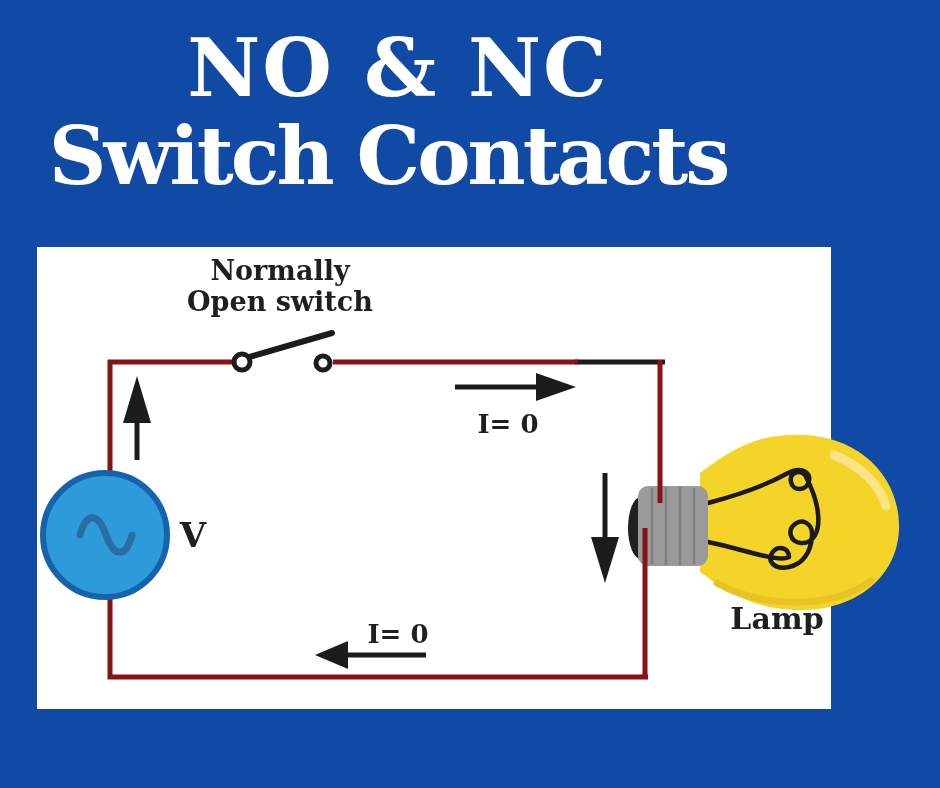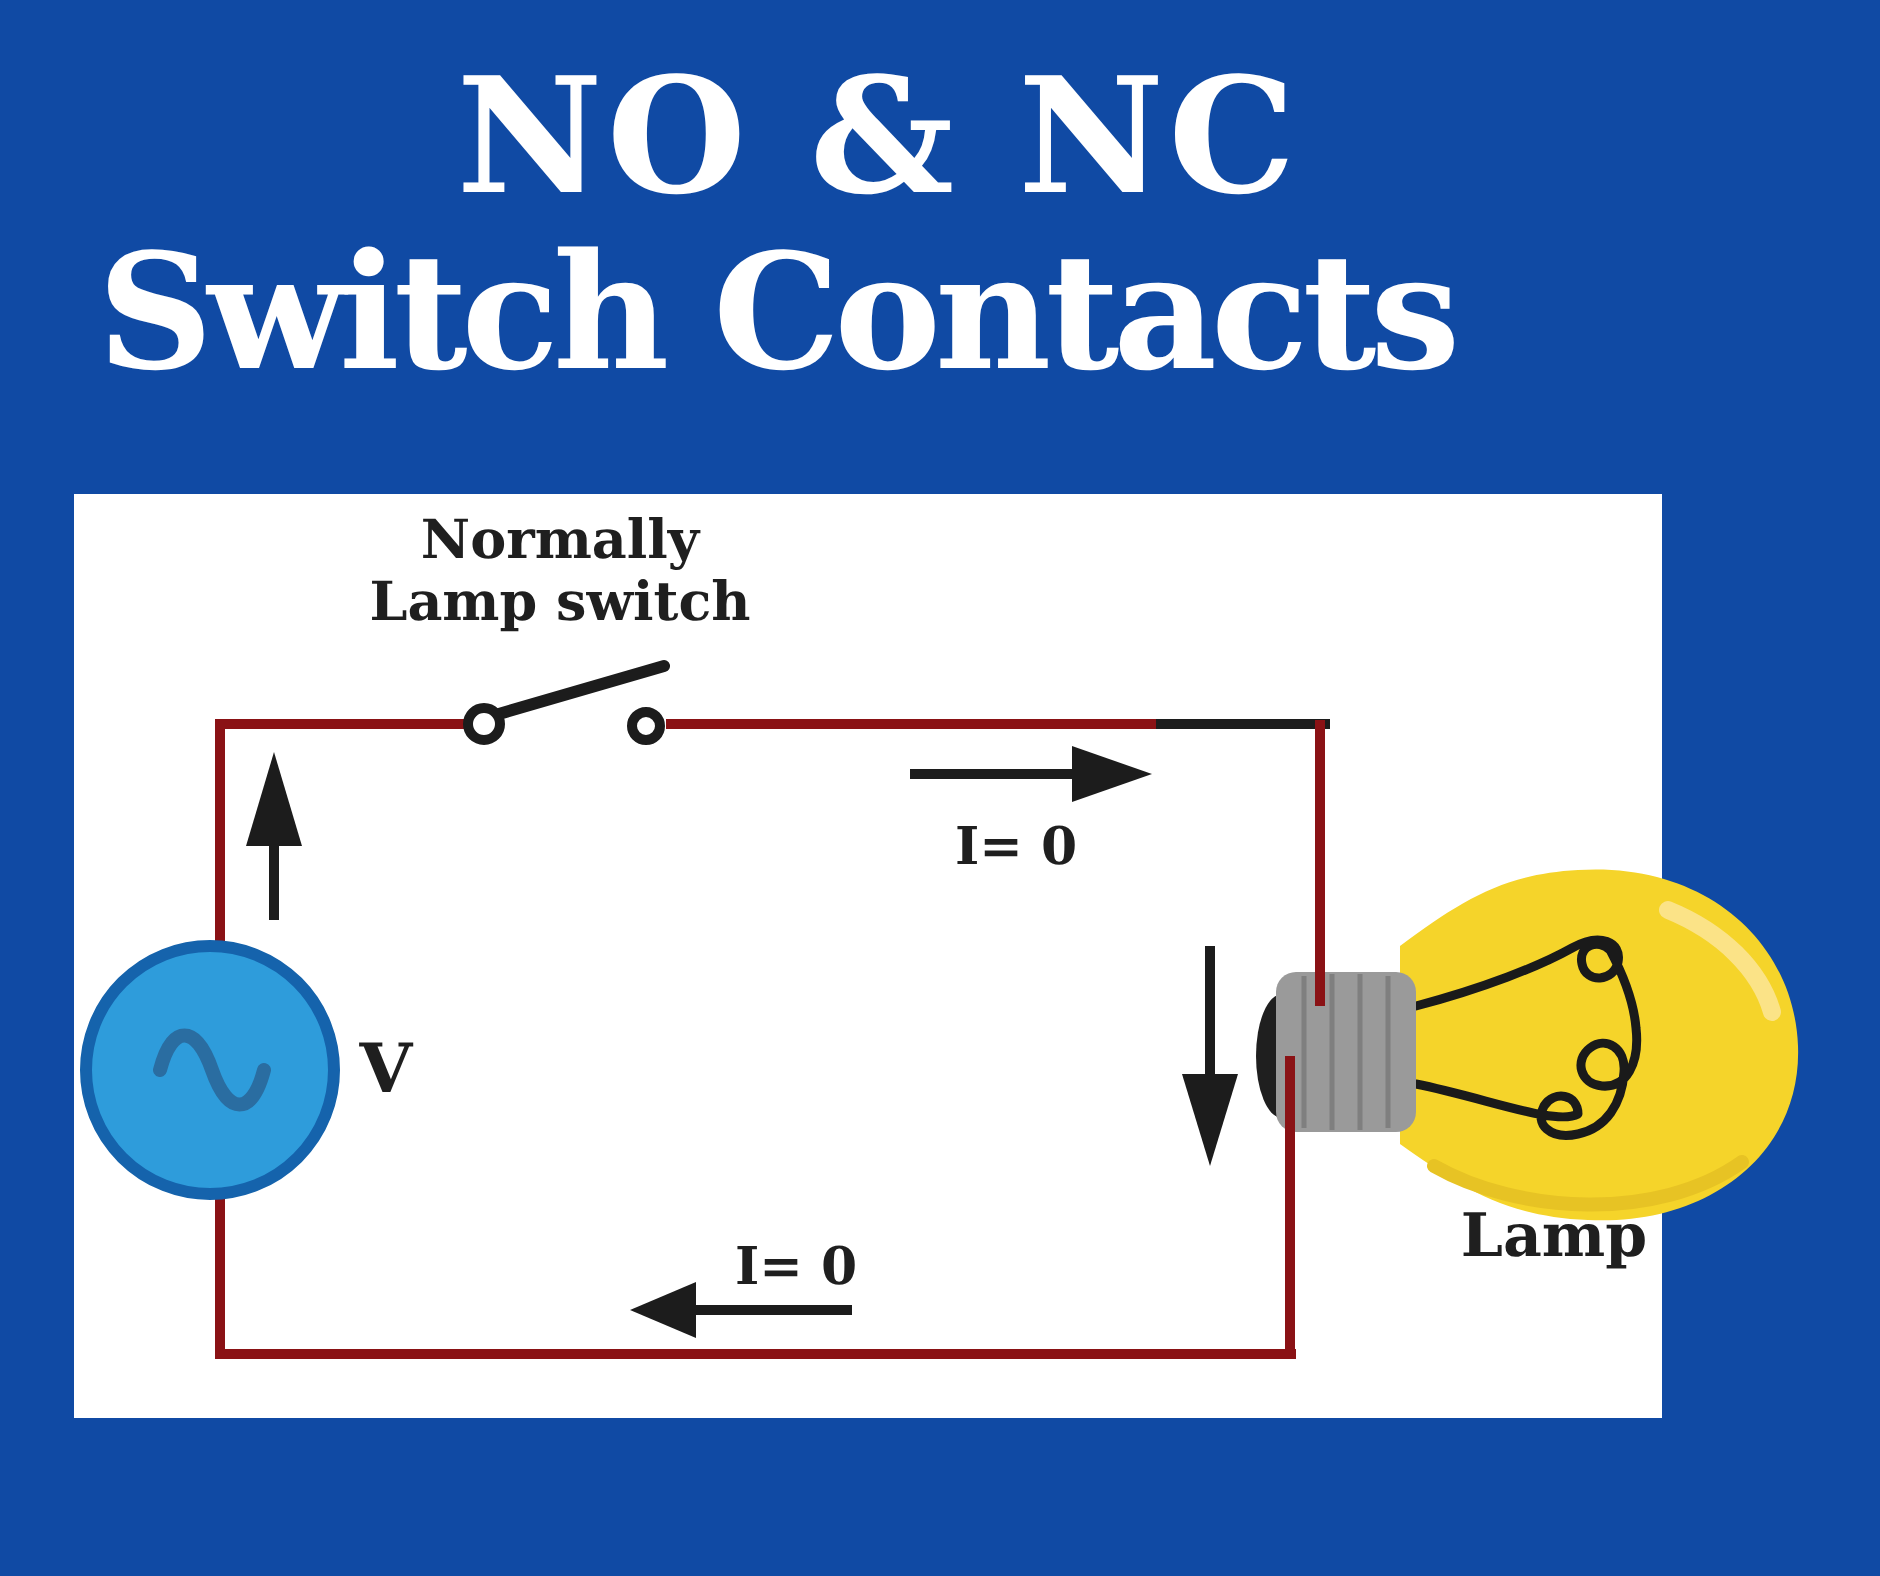--- a/index.html
+++ b/index.html
@@ -8,21 +8,21 @@
     width:940px;height:788px;
     background:#104aa4;
     overflow:hidden;
     font-family:"DejaVu Serif","Liberation Serif",serif;
   }
   .title{
     position:absolute;top:0;left:0;width:940px;text-align:center;color:#ffffff;
   }
   .title-line1{
     position:absolute;top:24px;left:0;width:796px;
-    font-size:80px;line-height:88px;font-weight:bold;letter-spacing:2px;padding-left:41px;
+    font-size:80px;line-height:88px;font-weight:bold;letter-spacing:2px;
   }
   .title-line2{
     position:absolute;top:112px;left:0;width:776px;
     font-size:80px;line-height:88px;font-weight:bold;letter-spacing:-3px;
   }
   .panel{
     position:absolute;left:37px;top:247px;width:794px;height:462px;
     background:#ffffff;
   }
   .circuit-svg{position:absolute;left:0;top:0;width:866px;height:462px;}
@@ -118,20 +118,20 @@
       </g>
 
       <g>
         <circle cx="68" cy="288" r="62" stroke="#1563ac" stroke-width="6" fill="#2e9cdb"></circle>
         <path d="M 43 288 C 49 265, 61 265, 69 288 C 77 311, 89 311, 95 288" fill="none" stroke-width="7" stroke-linecap="round" stroke="#2a6da1"></path>
       </g>
     </svg>
 
     <div class="lbl lbl-switch">
       <div>Normally</div>
-      <div>Lamp switch</div>
+      <div>Open switch</div>
     </div>
     <div class="lbl lbl-current-top">I= 0</div>
     <div class="lbl lbl-current-bottom">I= 0</div>
     <div class="lbl lbl-voltage">V</div>
     <div class="lbl lbl-lamp">Lamp</div>
   </div>
 </div>
 
 </body></html>

